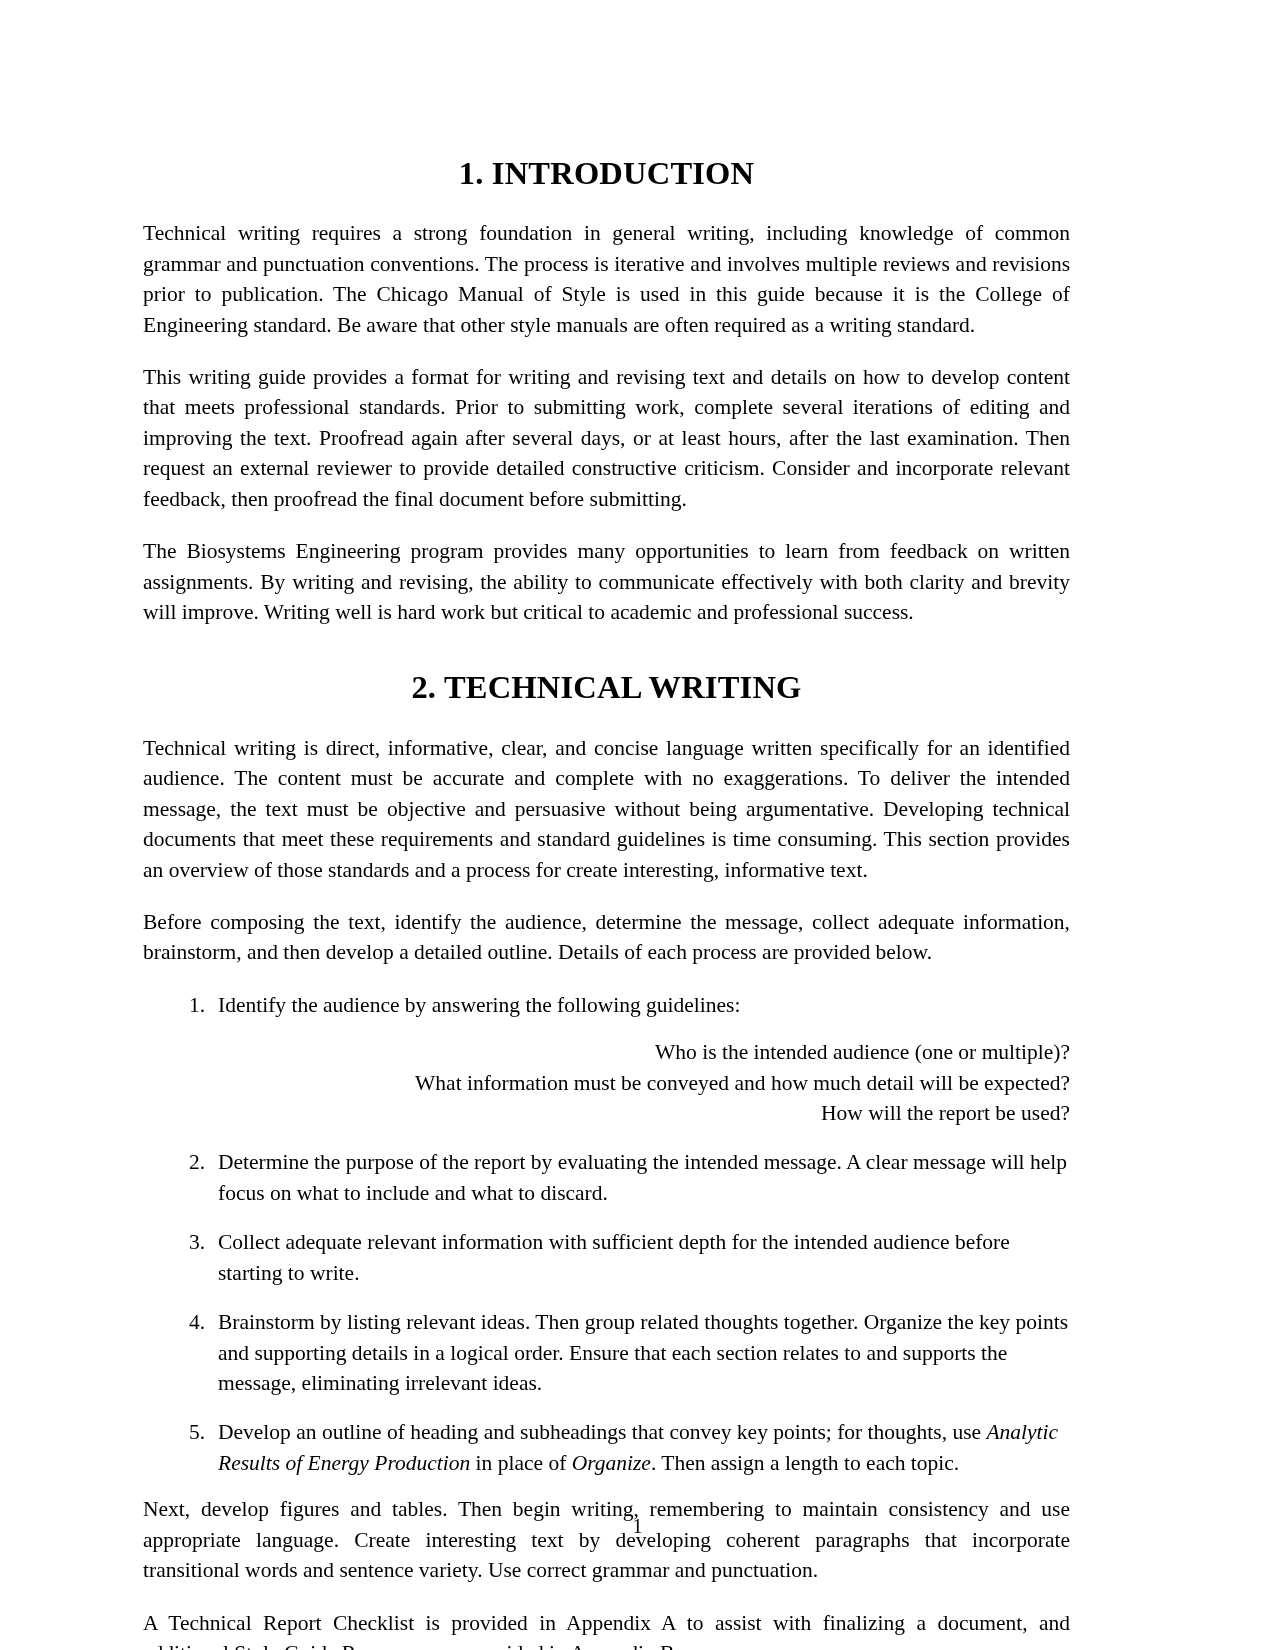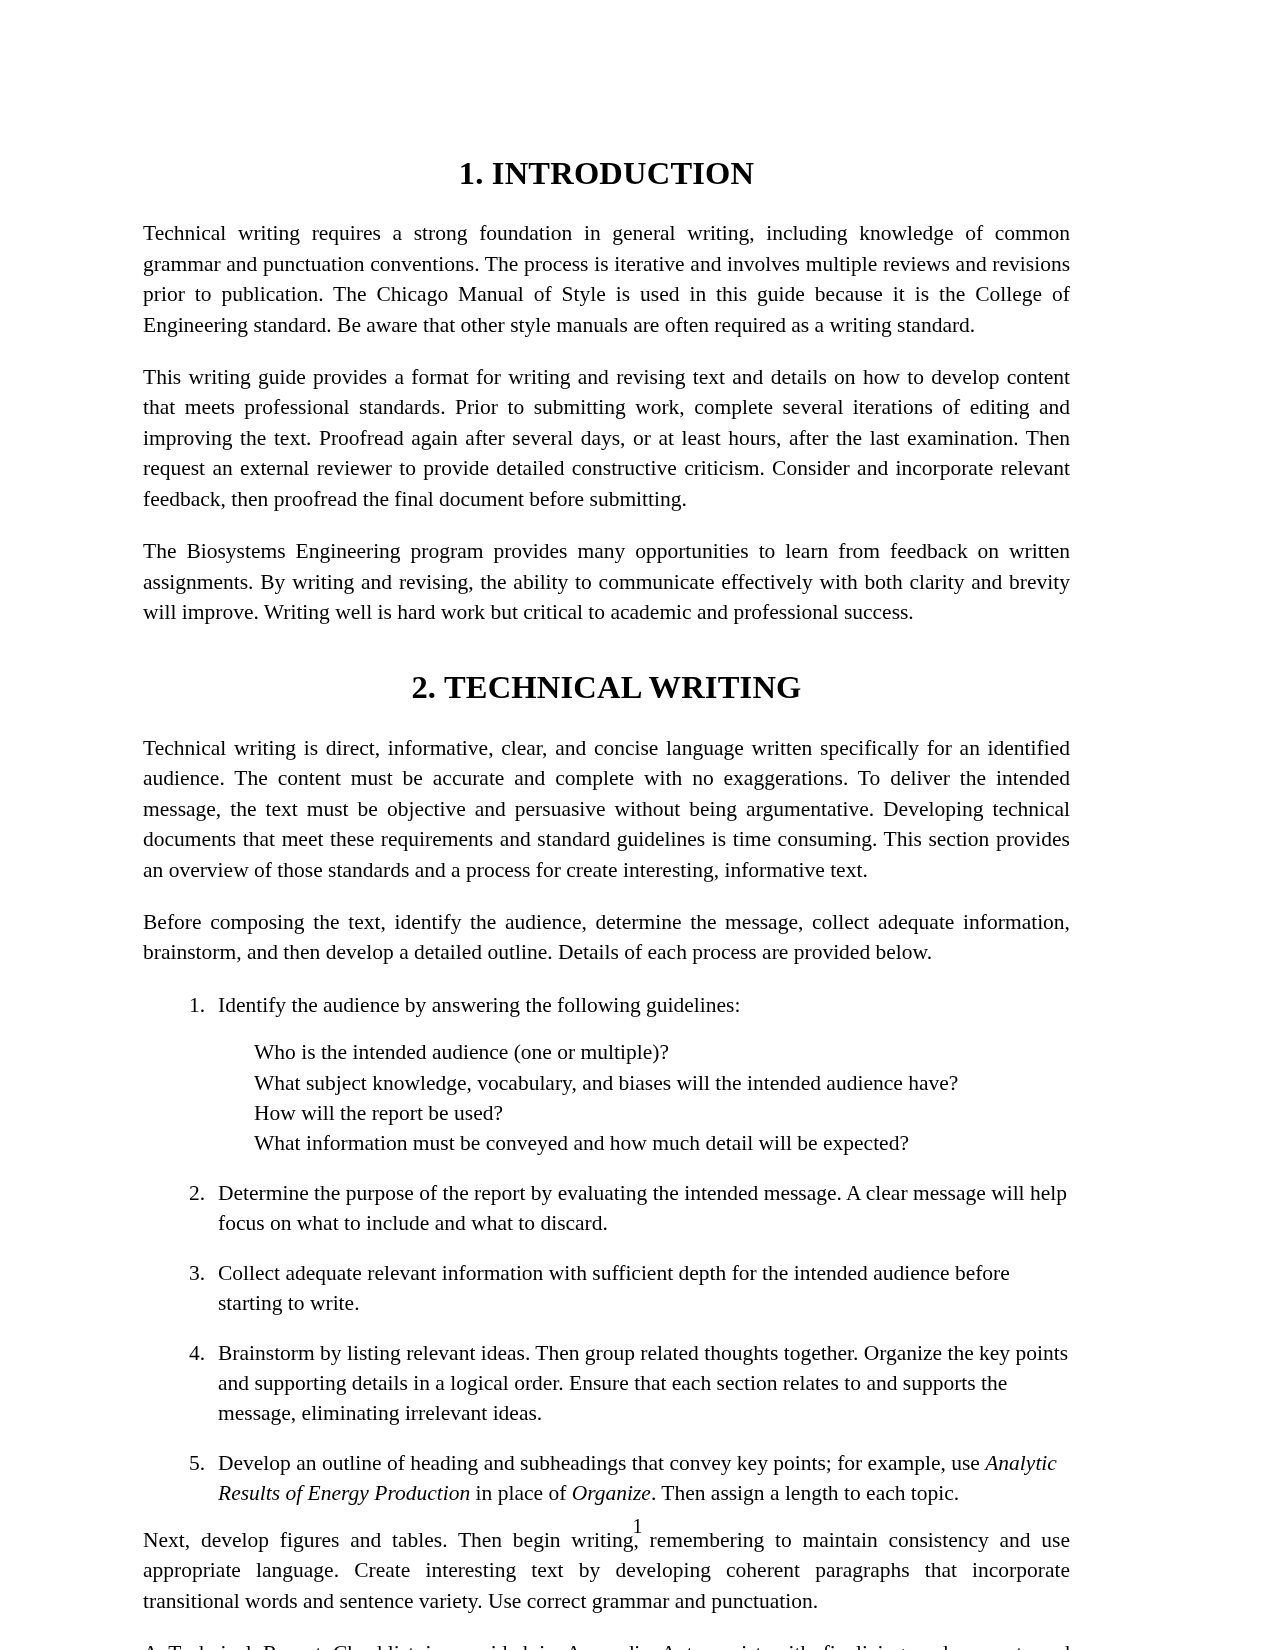--- a/index.html
+++ b/index.html
@@ -72,20 +72,21 @@
   .step-text {
     display: block;
     text-align: left;
   }
   ul.questions {
     list-style: none;
     margin: 17px 0 19px 0;
     padding: 0 0 0 36px;
     font-size: 21.5px;
     line-height: 1.415;
+    text-align: right;
   }
   ul.questions li {
     margin: 0;
   }
   .after-list {
     margin-top: 20px;
   }
   em {
     font-style: italic;
   }
@@ -115,44 +116,43 @@
     <p class="body-par">Technical writing is direct, informative, clear, and concise language written specifically for an identified audience. The content must be accurate and complete with no exaggerations. To deliver the intended message, the text must be objective and persuasive without being argumentative. Developing technical documents that meet these requirements and standard guidelines is time consuming. This section provides an overview of those standards and a process for create interesting, informative text.</p>
     <p class="body-par">Before composing the text, identify the audience, determine the message, collect adequate information, brainstorm, and then develop a detailed outline. Details of each process are provided below.</p>
 
     <ol class="steps">
 
       <li class="step">
         <span class="step-num">1.</span>
         <span class="step-text">Identify the audience by answering the following guidelines:</span>
         <ul class="questions">
           <li>Who is the intended audience (one or multiple)?</li>
-          <li>What subject knowledge, vocabulary, and biases will the intended audience have?</li>
+          <li>What information must be conveyed and how much detail will be expected?</li>
           <li>How will the report be used?</li>
-          <li>What information must be conveyed and how much detail will be expected?</li>
         </ul>
       </li>
 
       <li class="step">
         <span class="step-num">2.</span>
         <span class="step-text">Determine the purpose of the report by evaluating the intended message. A clear message will help focus on what to include and what to discard.</span>
       </li>
 
       <li class="step">
         <span class="step-num">3.</span>
         <span class="step-text">Collect adequate relevant information with sufficient depth for the intended audience before starting to write.</span>
       </li>
 
       <li class="step">
         <span class="step-num">4.</span>
         <span class="step-text">Brainstorm by listing relevant ideas. Then group related thoughts together. Organize the key points and supporting details in a logical order. Ensure that each section relates to and supports the message, eliminating irrelevant ideas.</span>
       </li>
 
       <li class="step">
         <span class="step-num">5.</span>
-        <span class="step-text"><span>Develop an outline of heading and subheadings that convey key points; for example, use </span><em>Analytic Results of Energy Production</em><span> in place of </span><em>Organize</em><span>. Then assign a length to each topic.</span></span>
+        <span class="step-text"><span>Develop an outline of heading and subheadings that convey key points; for thoughts, use </span><em>Analytic Results of Energy Production</em><span> in place of </span><em>Organize</em><span>. Then assign a length to each topic.</span></span>
       </li>
 
     </ol>
 
     <p class="body-par after-list">Next, develop figures and tables. Then begin writing, remembering to maintain consistency and use appropriate language. Create interesting text by developing coherent paragraphs that incorporate transitional words and sentence variety. Use correct grammar and punctuation.</p>
     <p class="body-par last-in-block">A Technical Report Checklist is provided in Appendix A to assist with finalizing a document, and additional Style Guide Resources are provided in Appendix B.</p>
 
   </div>
 
   <div class="page-number">1</div>

